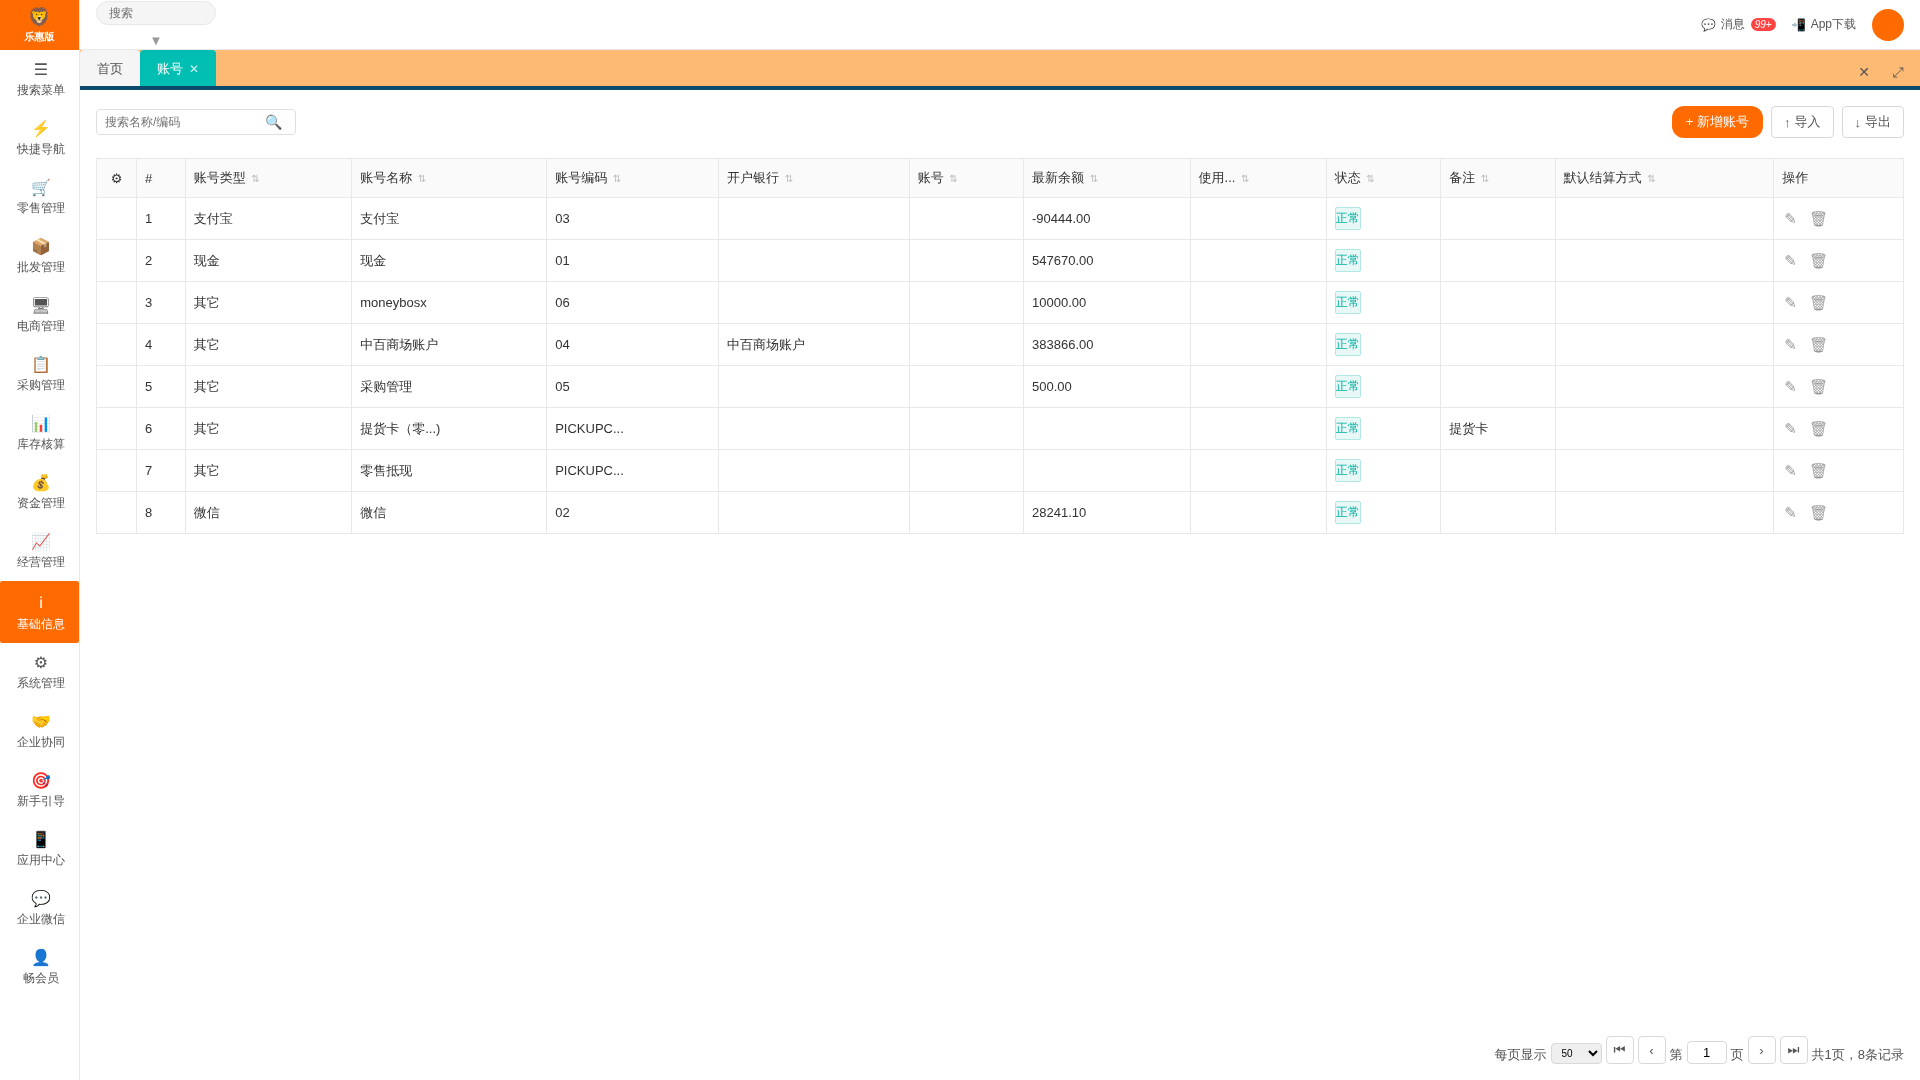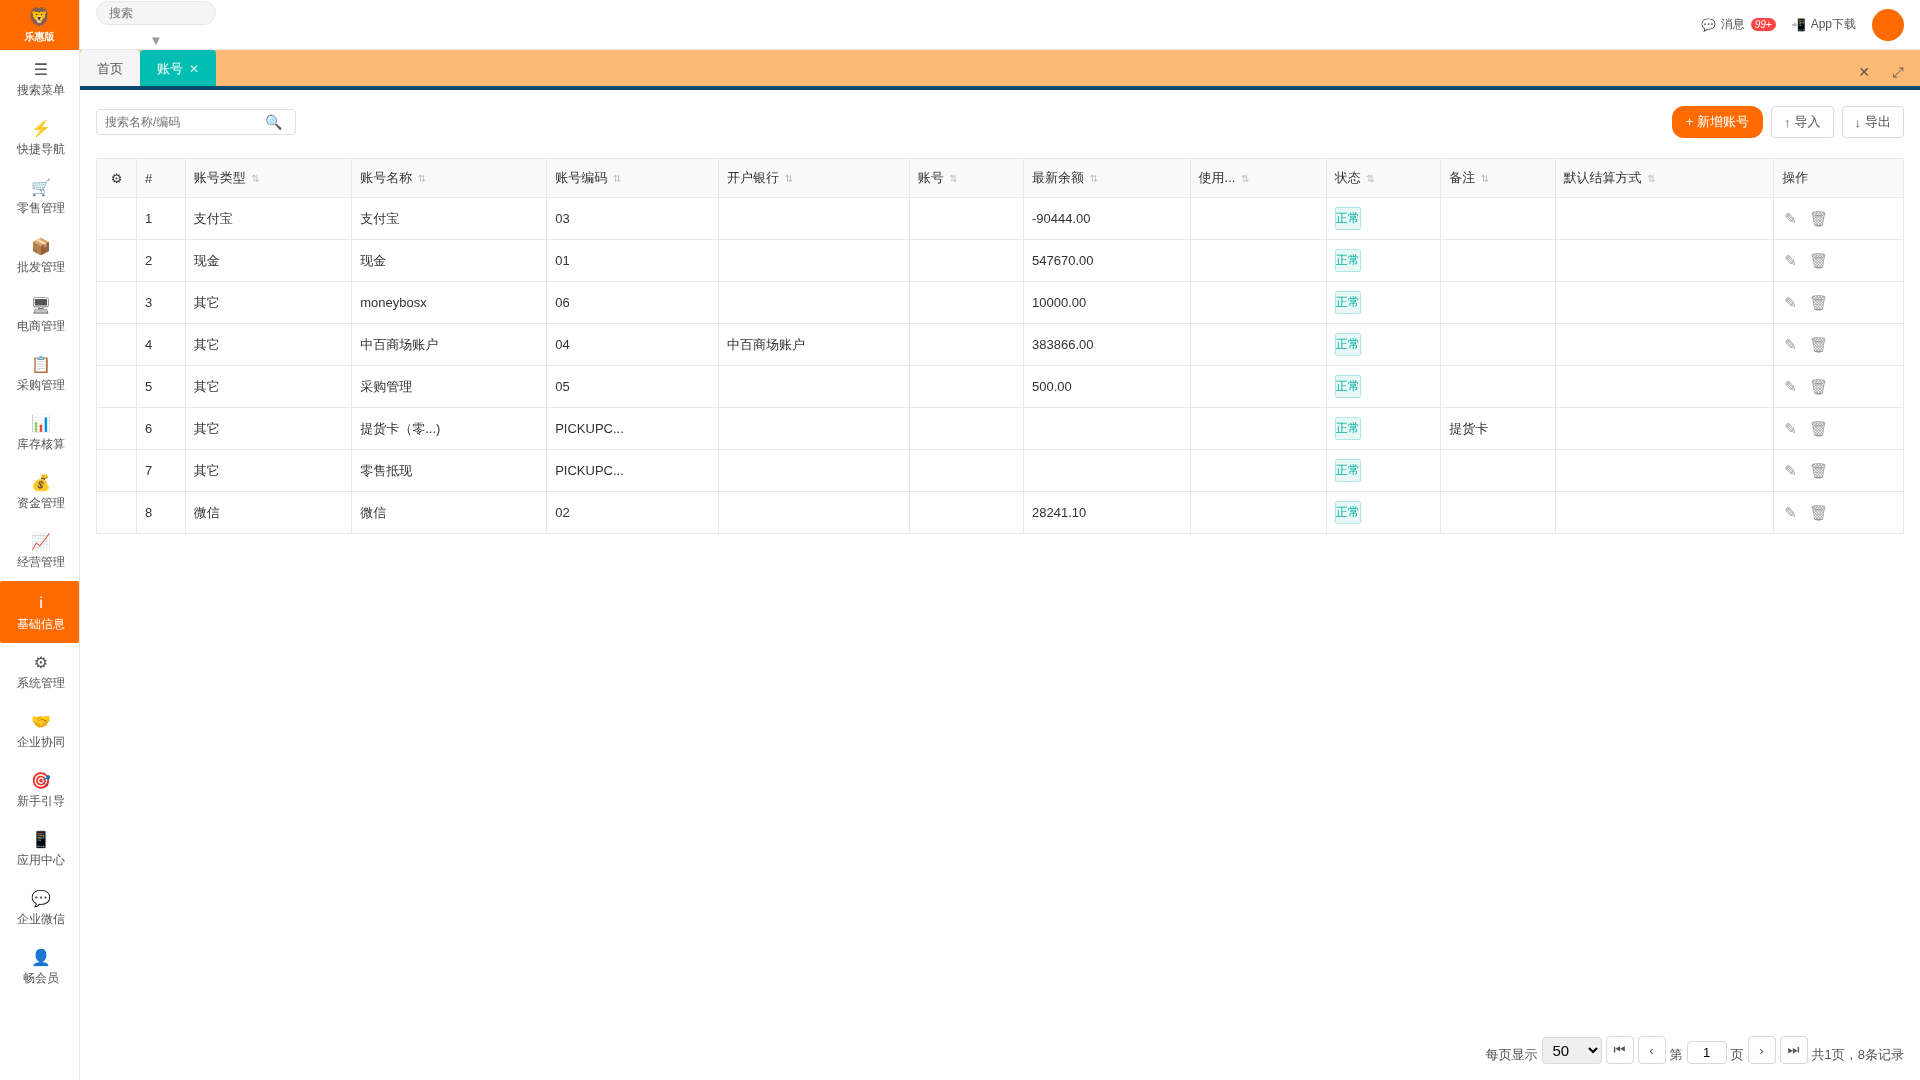--- a/index.html
+++ b/index.html
@@ -149,21 +149,21 @@
     .pagination {
       display: flex;
       align-items: flex-end;
       justify-content: flex-end;
       padding: 12px 0 0 0;
       gap: 4px;
       margin-top: auto;
       font-size: 13px;
       color: #555;
     }
-    .page-size-select { border: 1px solid #d9d9d9; border-radius: 4px; padding: 3px 6px; font-size: 15px; }
+    .page-size-select { border: 1px solid #d9d9d9; border-radius: 4px; padding: 3px 6px; font-size: 10px; }
     .page-btn { width: 28px; height: 28px; border: 1px solid #d9d9d9; background: #fff; border-radius: 4px; cursor: pointer; display: flex; align-items: center; justify-content: center; color: #555; }
     .page-btn:disabled { color: #ccc; cursor: default; }
     .page-input { width: 40px; border: 1px solid #d9d9d9; border-radius: 4px; padding: 3px 6px; text-align: center; font-size: 13px; }
   </style>
 </head>
 <body>
 
 <div class="sidebar">
   <div class="sidebar-logo">
     <span style="font-size:18px;">🦁</span>

